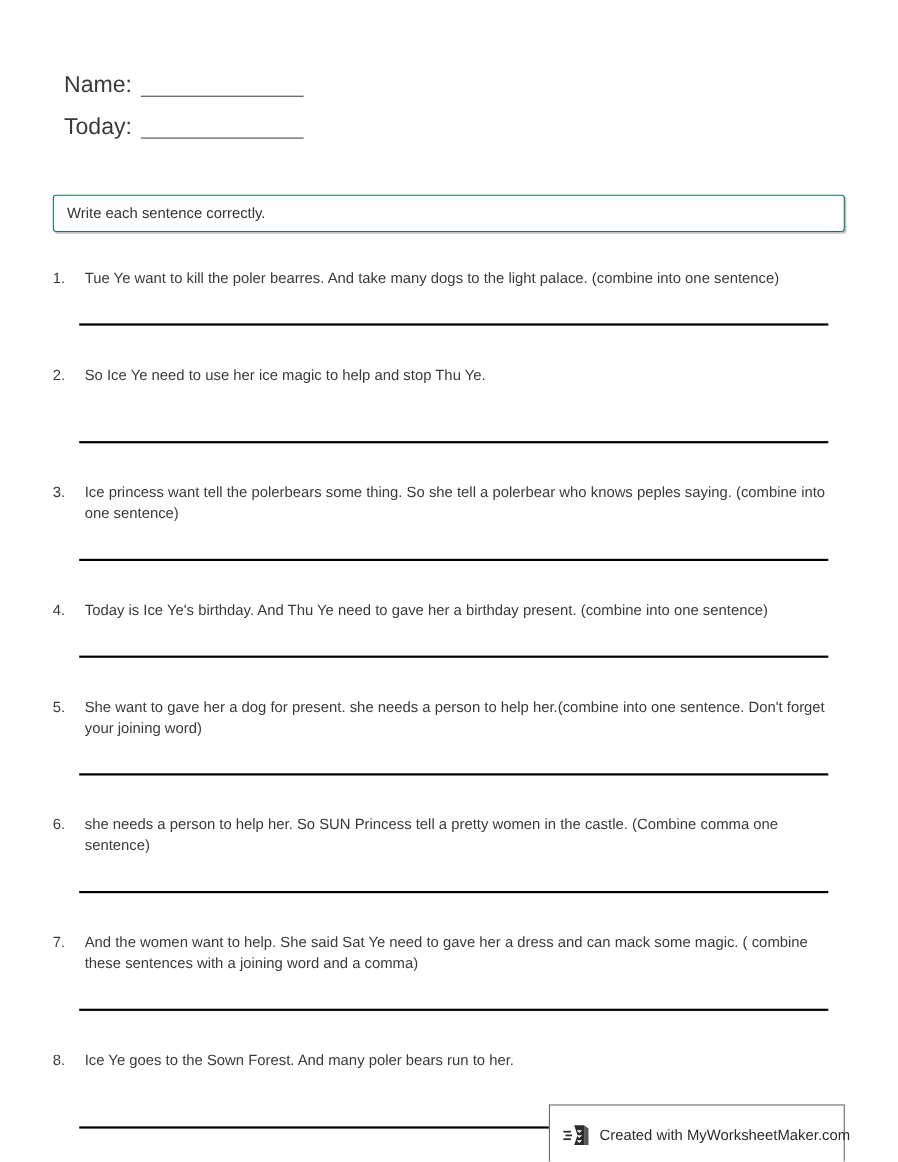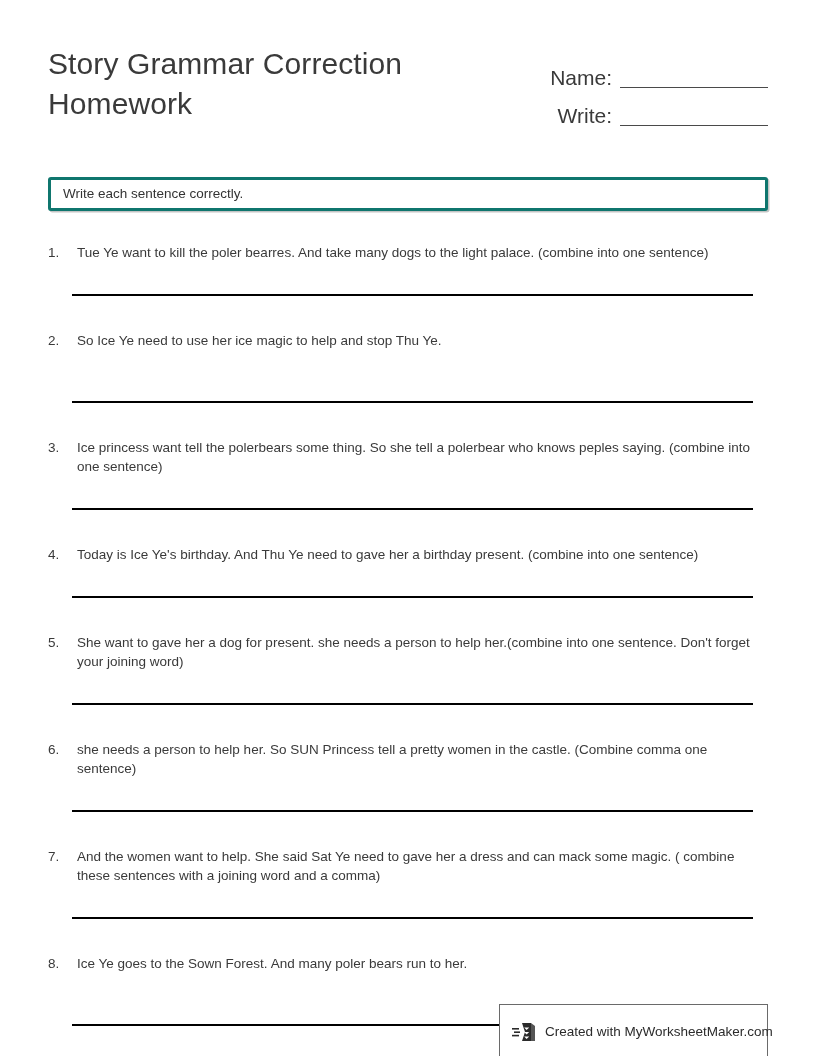--- a/index.html
+++ b/index.html
@@ -69,21 +69,21 @@
   }
 
   
   .instruction-box {
     position: absolute;
     top: 177px;
     left: 48px;
     width: 720px;
     height: 34px;
     box-sizing: border-box;
-    border: 3px solid #0f766e;
+    border: 1px solid #0f766e;
     border-radius: 3px;
     background: #ffffff;
     box-shadow: 1.5px 1.5px 0 rgba(60,60,60,0.30);
     display: flex;
     align-items: center;
   }
   .instruction-text {
     font-size: 13.5px;
     color: #333333;
     padding-left: 12px;
@@ -156,29 +156,28 @@
     line-height: 18px;
     white-space: nowrap;
   }
 </style>
 </head>
 <body>
 
 <div class="page">
 
   <div class="header">
-    <h1 class="title">Story Grammar Correction Homework</h1>
 
     <div class="meta">
       <div class="meta-row">
         <span class="meta-label">Name:</span>
         <span class="meta-line"></span>
       </div>
       <div class="meta-row">
-        <span class="meta-label">Write:</span>
+        <span class="meta-label">Today:</span>
         <span class="meta-line"></span>
       </div>
     </div>
   </div>
 
   <div class="instruction-box">
     <span class="instruction-text">Write each sentence correctly.</span>
   </div>
 
   <div class="questions">

